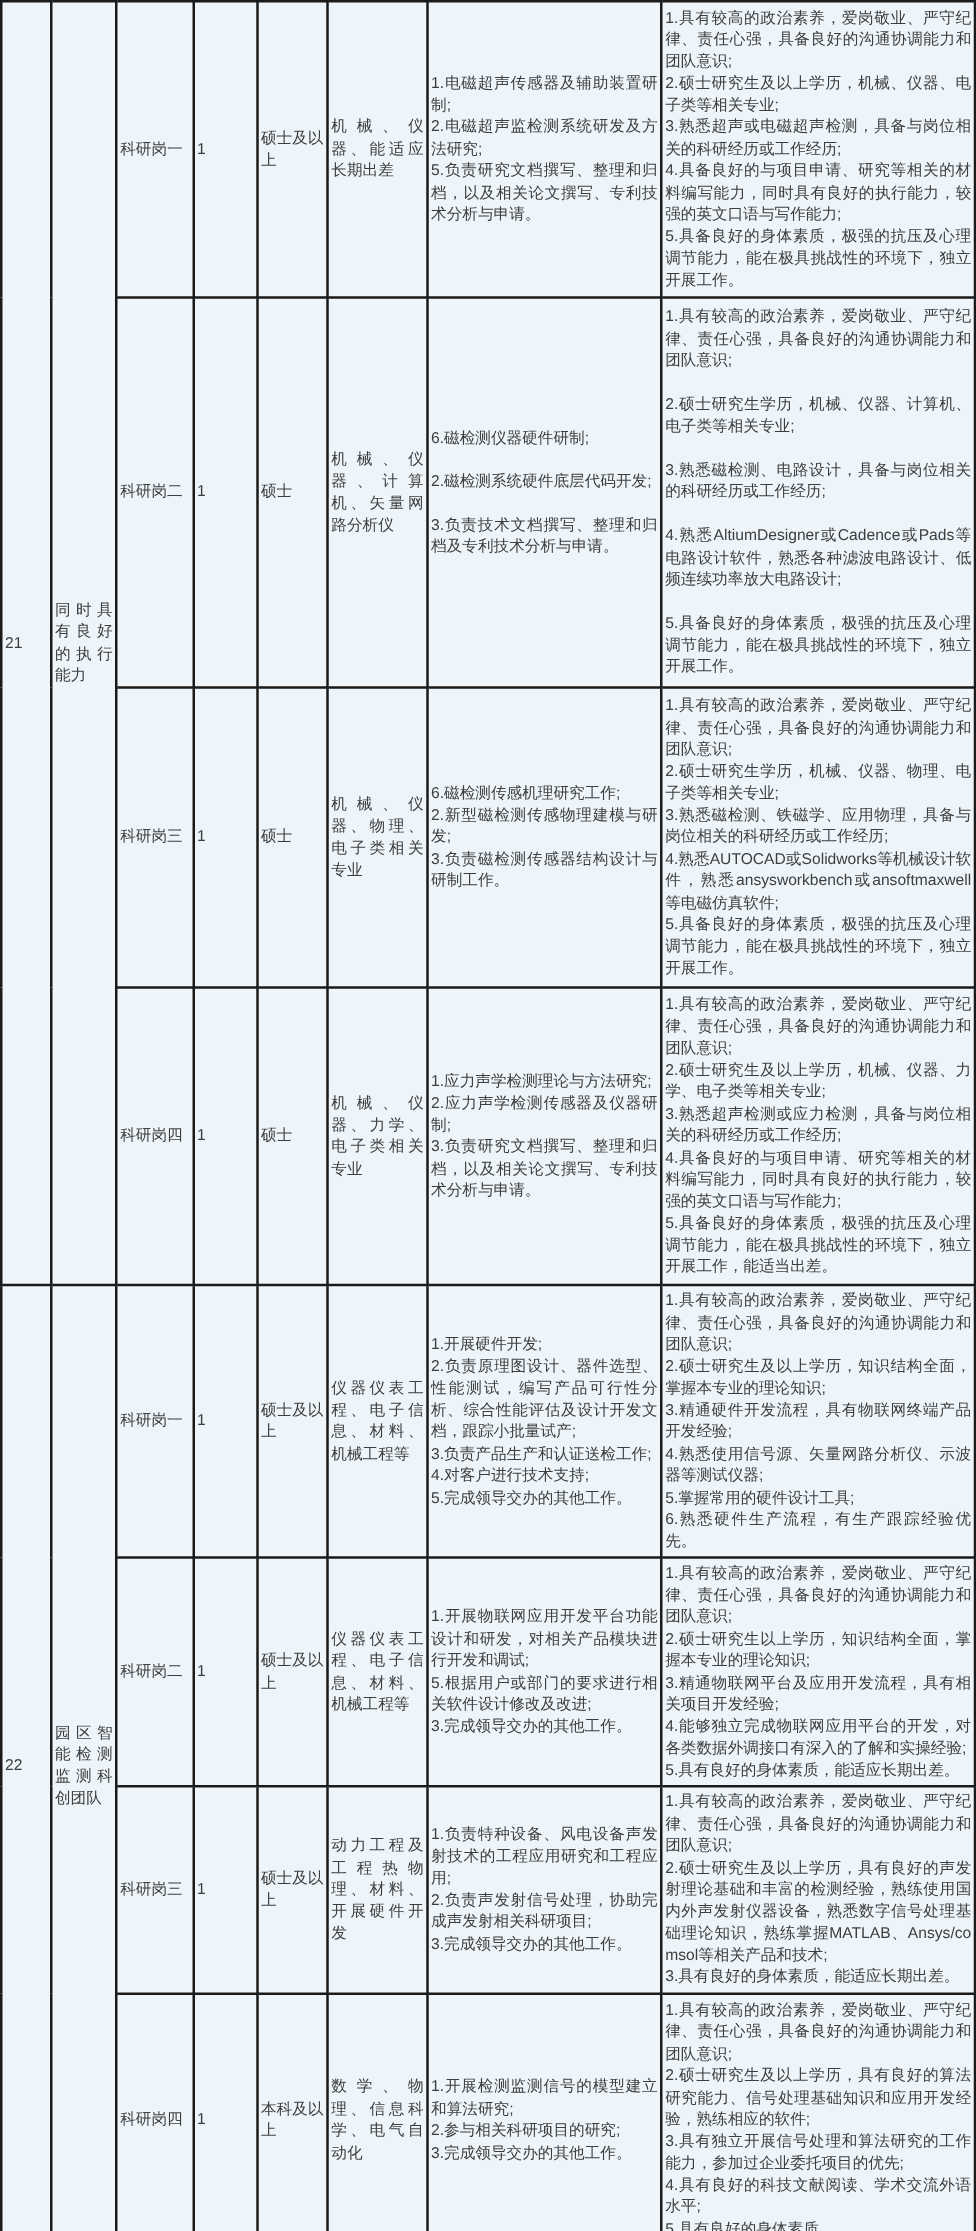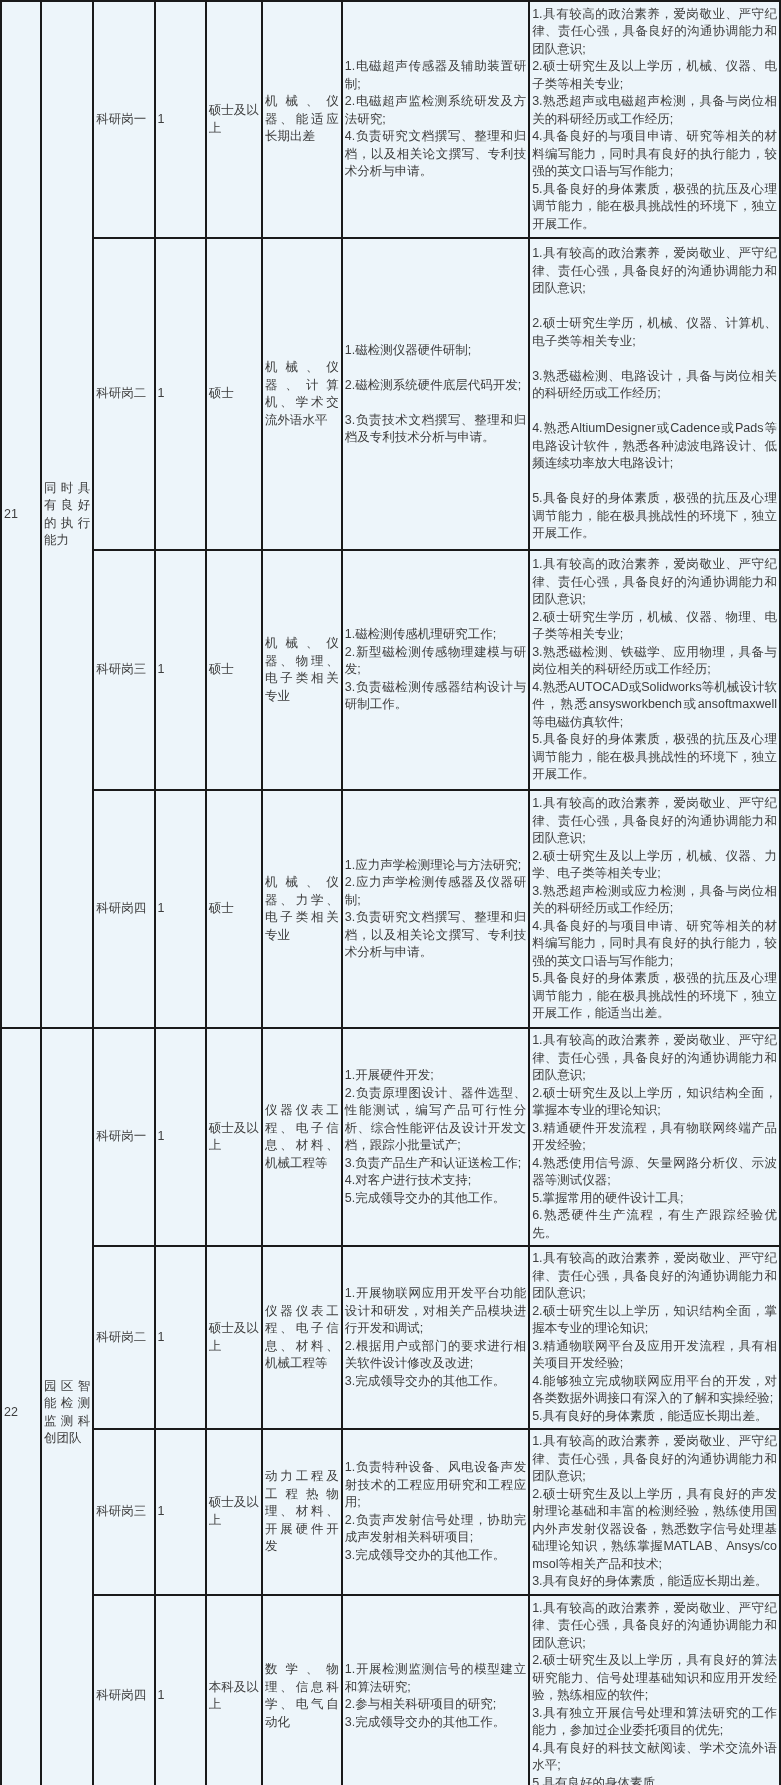--- a/index.html
+++ b/index.html
@@ -50,53 +50,53 @@
 
     <tr class="r1">
       <td class="cell-left" rowspan="4">21</td>
       <td class="cell-just" rowspan="4">同时具有良好的执行能力</td>
       <td class="cell-left">科研岗一</td>
       <td class="cell-left">1</td>
       <td class="cell-left">硕士及以上</td>
       <td class="cell-just">机械、仪器、能适应长期出差</td>
       <td class="cell-just">1.电磁超声传感器及辅助装置研制;
 2.电磁超声监检测系统研发及方法研究;
-4.负责研究文档撰写、整理和归档，以及相关论文撰写、专利技术分析与申请。</td>
+5.负责研究文档撰写、整理和归档，以及相关论文撰写、专利技术分析与申请。</td>
       <td class="cell-just">1.具有较高的政治素养，爱岗敬业、严守纪律、责任心强，具备良好的沟通协调能力和团队意识;
 2.硕士研究生及以上学历，机械、仪器、电子类等相关专业;
 3.熟悉超声或电磁超声检测，具备与岗位相关的科研经历或工作经历;
 4.具备良好的与项目申请、研究等相关的材料编写能力，同时具有良好的执行能力，较强的英文口语与写作能力;
 5.具备良好的身体素质，极强的抗压及心理调节能力，能在极具挑战性的环境下，独立开展工作。</td>
     </tr>
     <tr class="r2">
       <td class="cell-left">科研岗二</td>
       <td class="cell-left">1</td>
       <td class="cell-left">硕士</td>
-      <td class="cell-just">机械、仪器、计算机、学术交流外语水平</td>
-      <td class="cell-just">1.磁检测仪器硬件研制;
+      <td class="cell-just">机械、仪器、计算机、矢量网路分析仪</td>
+      <td class="cell-just">6.磁检测仪器硬件研制;
 
 2.磁检测系统硬件底层代码开发;
 
 3.负责技术文档撰写、整理和归档及专利技术分析与申请。</td>
       <td class="cell-just">1.具有较高的政治素养，爱岗敬业、严守纪律、责任心强，具备良好的沟通协调能力和团队意识;
 
 2.硕士研究生学历，机械、仪器、计算机、电子类等相关专业;
 
 3.熟悉磁检测、电路设计，具备与岗位相关的科研经历或工作经历;
 
 4.熟悉AltiumDesigner或Cadence或Pads等电路设计软件，熟悉各种滤波电路设计、低频连续功率放大电路设计;
 
 5.具备良好的身体素质，极强的抗压及心理调节能力，能在极具挑战性的环境下，独立开展工作。</td>
     </tr>
     <tr class="r3">
       <td class="cell-left">科研岗三</td>
       <td class="cell-left">1</td>
       <td class="cell-left">硕士</td>
       <td class="cell-just">机械、仪器、物理、电子类相关专业</td>
-      <td class="cell-just">1.磁检测传感机理研究工作;
+      <td class="cell-just">6.磁检测传感机理研究工作;
 2.新型磁检测传感物理建模与研发;
 3.负责磁检测传感器结构设计与研制工作。</td>
       <td class="cell-just">1.具有较高的政治素养，爱岗敬业、严守纪律、责任心强，具备良好的沟通协调能力和团队意识;
 2.硕士研究生学历，机械、仪器、物理、电子类等相关专业;
 3.熟悉磁检测、铁磁学、应用物理，具备与岗位相关的科研经历或工作经历;
 4.熟悉AUTOCAD或Solidworks等机械设计软件，熟悉ansysworkbench或ansoftmaxwell等电磁仿真软件;
 5.具备良好的身体素质，极强的抗压及心理调节能力，能在极具挑战性的环境下，独立开展工作。</td>
     </tr>
     <tr class="r4">
       <td class="cell-left">科研岗四</td>
@@ -131,21 +131,21 @@
 4.熟悉使用信号源、矢量网路分析仪、示波器等测试仪器;
 5.掌握常用的硬件设计工具;
 6.熟悉硬件生产流程，有生产跟踪经验优先。</td>
     </tr>
     <tr class="r6">
       <td class="cell-left">科研岗二</td>
       <td class="cell-left">1</td>
       <td class="cell-left">硕士及以上</td>
       <td class="cell-just">仪器仪表工程、电子信息、材料、机械工程等</td>
       <td class="cell-just">1.开展物联网应用开发平台功能设计和研发，对相关产品模块进行开发和调试;
-2.根据用户或部门的要求进行相关软件设计修改及改进;
+5.根据用户或部门的要求进行相关软件设计修改及改进;
 3.完成领导交办的其他工作。</td>
       <td class="cell-just">1.具有较高的政治素养，爱岗敬业、严守纪律、责任心强，具备良好的沟通协调能力和团队意识;
 2.硕士研究生以上学历，知识结构全面，掌握本专业的理论知识;
 3.精通物联网平台及应用开发流程，具有相关项目开发经验;
 4.能够独立完成物联网应用平台的开发，对各类数据外调接口有深入的了解和实操经验;
 5.具有良好的身体素质，能适应长期出差。</td>
     </tr>
     <tr class="r7">
       <td class="cell-left">科研岗三</td>
       <td class="cell-left">1</td>

